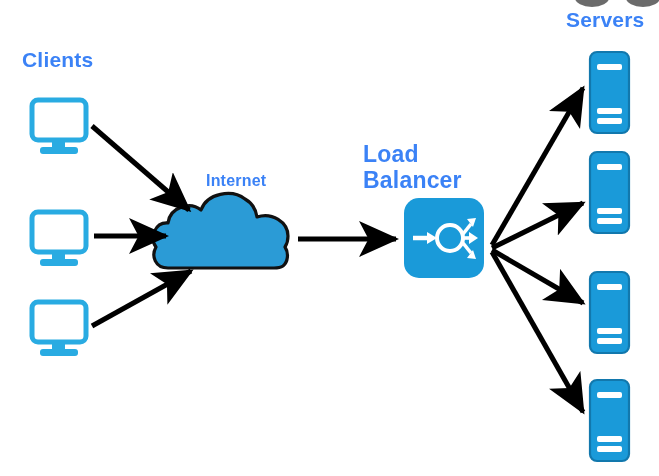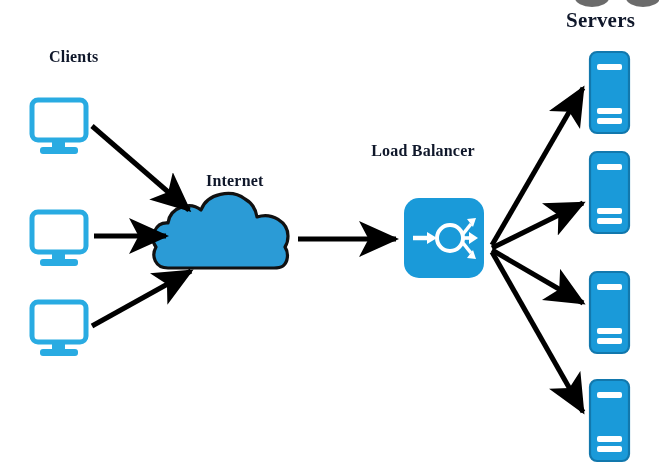--- a/index.html
+++ b/index.html
@@ -19,42 +19,40 @@
   }
   #diagram-svg {
     position: absolute;
     top: 0;
     left: 0;
     width: 659px;
     height: 476px;
   }
   .diagram-label {
     position: absolute;
-    font-family: Liberation Serif, serif;
+    font-family: Liberation Sans, sans-serif;
     font-weight: bold;
-    color: #0f172a;
+    color: #3b82f6;
     white-space: nowrap;
     letter-spacing: 0.2px;
   }
   #label-clients {
     left: 22px;
     top: 48px;
-    font-size: 16px;
-    margin-left: 27px;
+    font-size: 21px;
   }
   #label-internet {
     left: 206px;
     top: 172px;
     font-size: 16px;
   }
   #label-loadbalancer {
     left: 363px;
     top: 142px;
-    font-size: 16px;
-    text-align: center;
+    font-size: 23px;
     line-height: 1.12;
     width: 120px;
     white-space: normal;
   }
   #label-servers {
     left: 566px;
     top: 8px;
     font-size: 21px;
   }
 </style>

